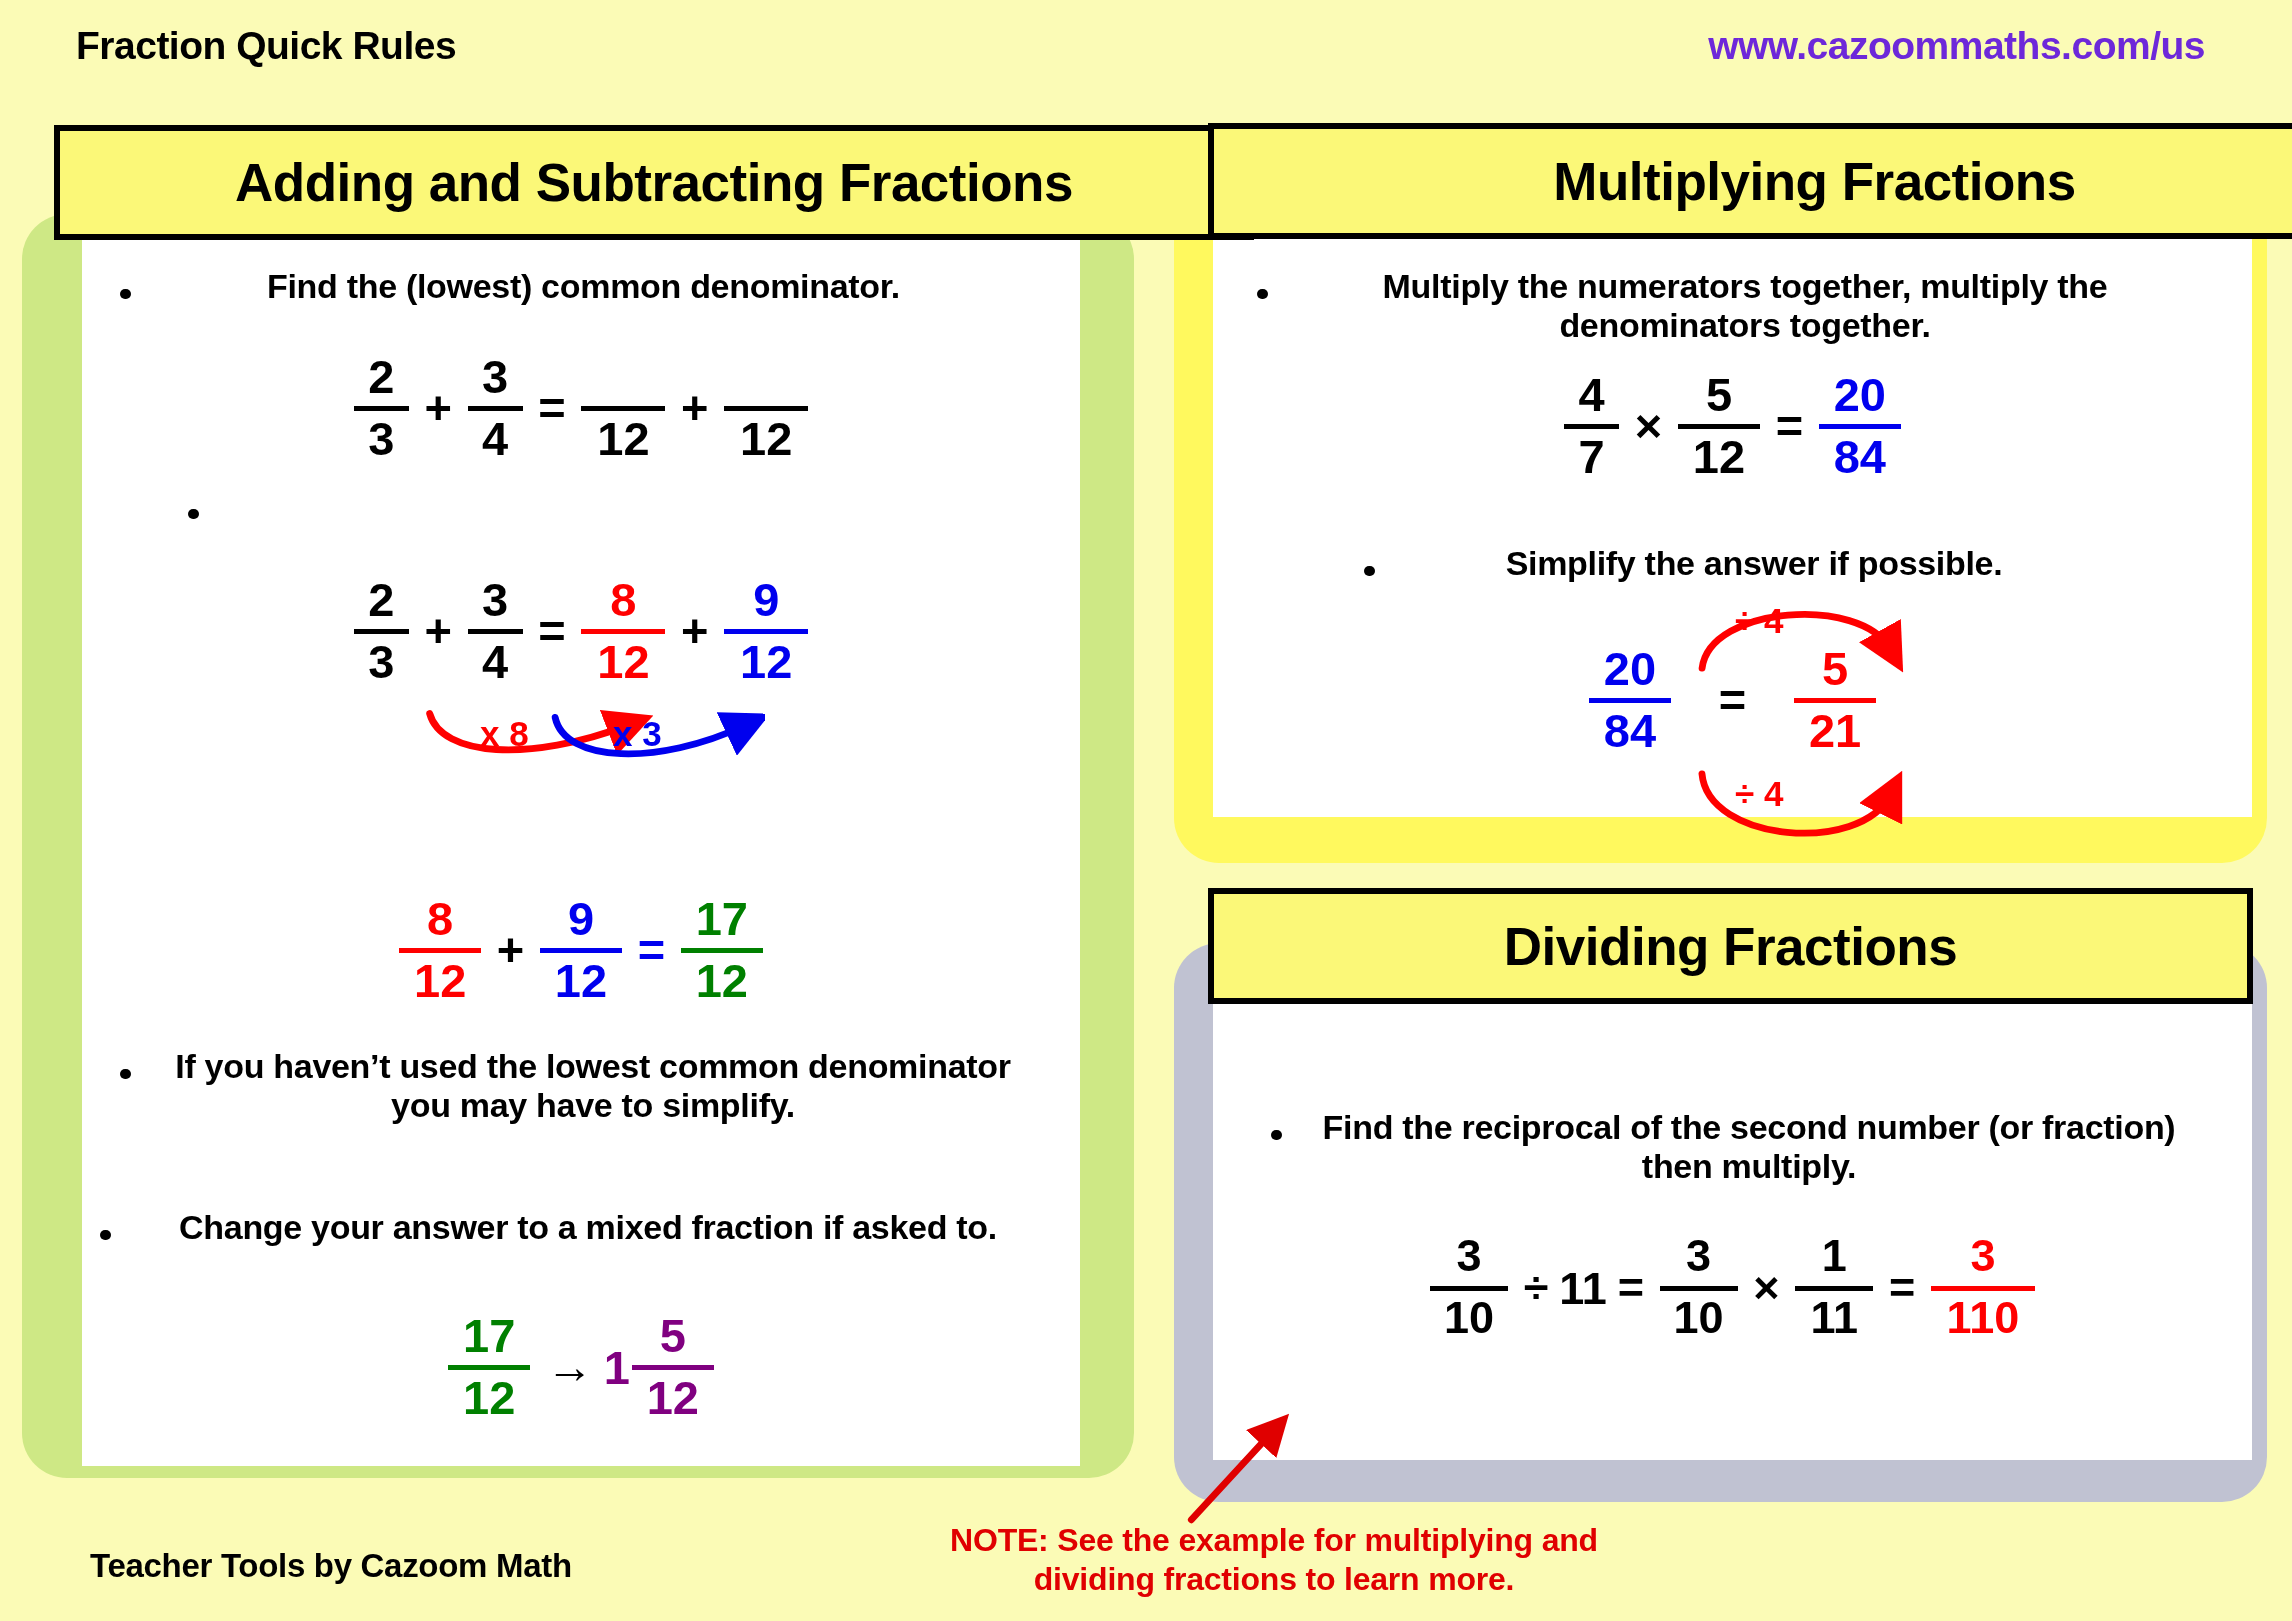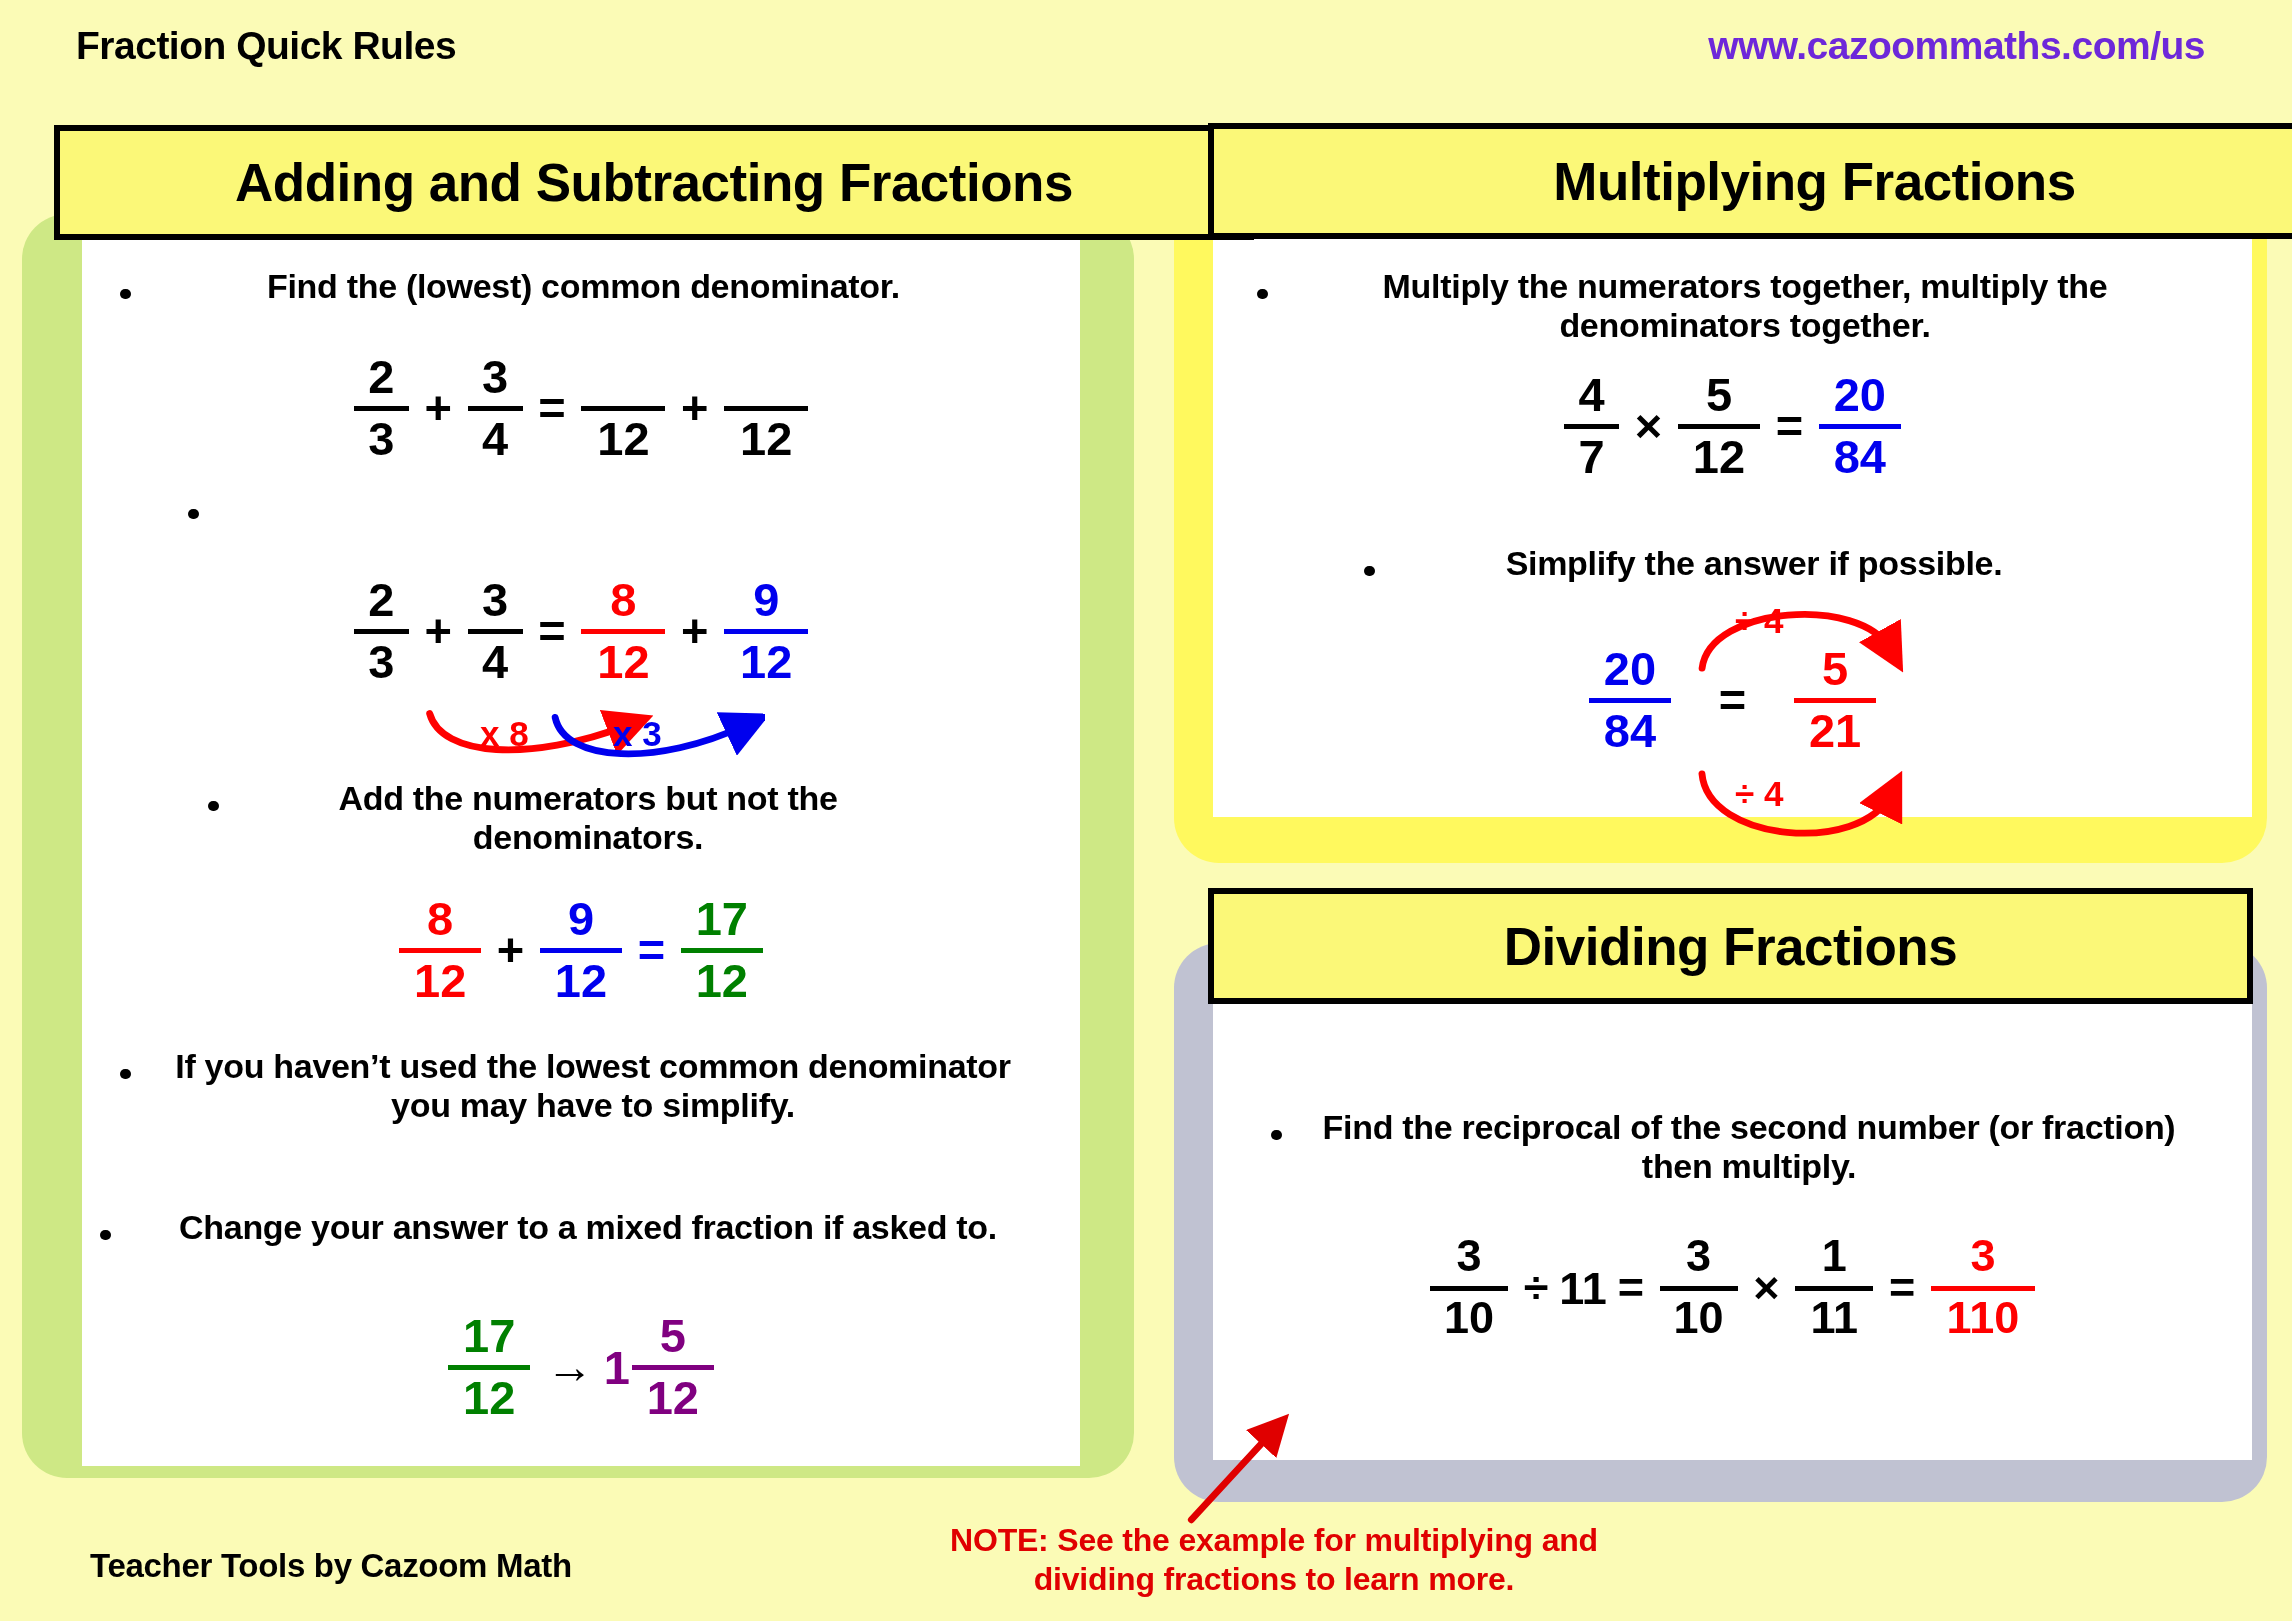--- a/index.html
+++ b/index.html
@@ -191,26 +191,20 @@
       <marker id="ahBlue" markerWidth="7" markerHeight="7" refX="3" refY="3.5" orient="auto">
         <path d="M0,0 L7,3.5 L0,7 z" fill="#0000ee"></path>
       </marker>
     </defs>
     <path d="M18,28 C30,72 120,78 220,40" fill="none" stroke="#ff0000" stroke-width="7" stroke-linecap="round" marker-end="url(#ahRed)"></path>
     <path d="M146,32 C156,78 250,82 340,40" fill="none" stroke="#0000ee" stroke-width="7" stroke-linecap="round" marker-end="url(#ahBlue)"></path>
   </svg>
   <div class="annot-label" style="left:480px;top:716px;color:#ff0000;">x 8</div>
   <div class="annot-label" style="left:613px;top:716px;color:#0000ee;">x 3</div>
 
-  <div class="bullets" style="left:98px;top:779px;width:970px;">
-    <div class="bullet" style="width:686px;margin-left:147px;">
-      <span class="dot" style="left:-37px;top:21.6px;"></span>
-      <span>Add the numerators but not the denominators.</span>
-    </div>
-  </div>
 
   <div class="eq" style="left:82px;top:887px;width:998px;height:127px;">
     <span class="frac c-red">
       <span class="num">8</span>
       <span class="bar" style="min-width:82px;"></span>
       <span class="den">12</span>
     </span>
     <span class="op c-black">+</span>
     <span class="frac c-blue">
       <span class="num">9</span>

